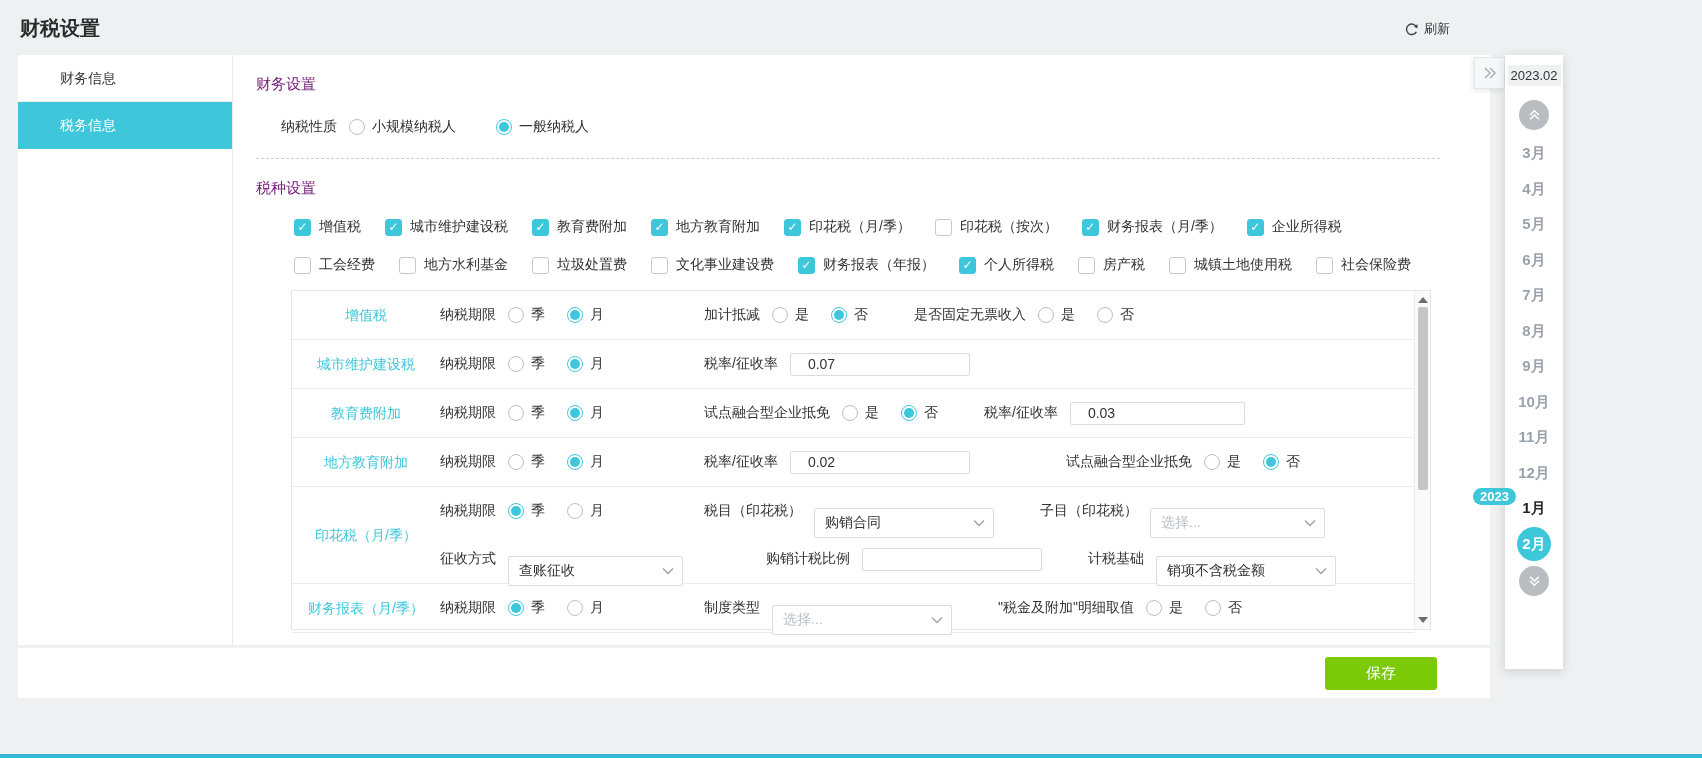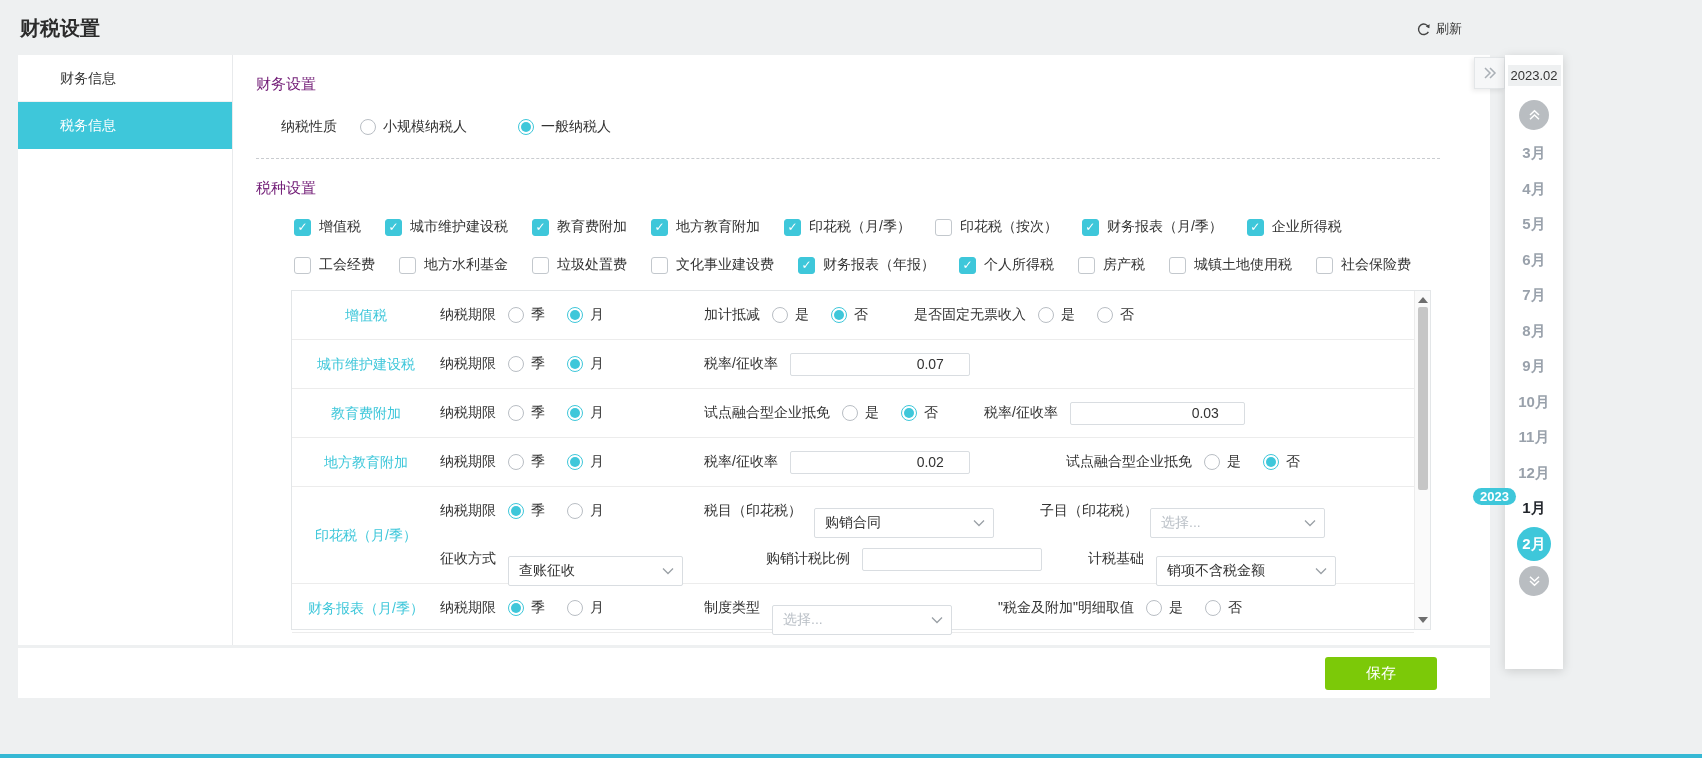--- a/index.html
+++ b/index.html
@@ -3,31 +3,31 @@
 <meta charset="utf-8">
 <style>
   * { margin:0; padding:0; box-sizing:border-box; }
   html,body { width:1702px; height:758px; }
   body {
     font-family:"Liberation Sans","DejaVu Sans",sans-serif;
     background:#eef0f1; color:#333; font-size:14px; overflow:hidden; position:relative;
   }
   .titlebar { position:absolute; left:0; top:0; width:100%; height:55px;border-radius:9px; }
   .titlebar h1 { position:absolute; left:20px; top:15px; font-size:20px; font-weight:600; color:#2b2b2b; }
-  .refresh { position:absolute; right:240px; top:20px; display:flex; align-items:center; gap:5px; font-size:13px; color:#333; cursor:pointer; }
+  .refresh { position:absolute; right:252px; top:20px; display:flex; align-items:center; gap:5px; font-size:13px; color:#333; cursor:pointer; }
 
   
   .content-card { position:absolute; left:18px; top:55px; width:1472px; height:590px; background:#fff; display:flex; }
   .side { width:215px; border-right:1px solid #e8eaec; flex-shrink:0; }
   .side-item { height:47px; line-height:47px; padding-left:42px; font-size:14px; color:#333; cursor:pointer; border-bottom:1px solid #f0f1f2; }
   .side-item.active { background:#3ec7da; color:#fff; border-bottom-color:#3ec7da; }
   .main { flex:1; padding:20px 0 0 23px; overflow:hidden; }
   .main h2 { font-size:15px; font-weight:400; color:#701a75; }
   .sec-title { margin-bottom:4px; }
-  .nature-row { display:flex; align-items:flex-end; margin:24px 0 0 25px;gap:11px; }
+  .nature-row { display:flex; align-items:flex-end; margin:24px 0 0 25px; }
   .dashed { border-bottom:1px dashed #c9ccd0; margin:22px 50px 0 0; }
   .taxes-title { margin-top:20px; }
 
   
   .rgroup { display:inline-flex; align-items:center; gap:7px; cursor:pointer; }
   .radio { width:16px; height:16px; border-radius:50%; border:1px solid #b9bec4; background:#fff; position:relative; flex-shrink:0; }
   .radio.on { border-color:#3ec7da; }
   .radio.on::after { content:""; position:absolute; left:2px; top:2px; width:10px; height:10px; border-radius:50%; background:#3ec7da; }
   .flabel { margin-right:12px; white-space:nowrap; }
   .nature-row .rgroup { margin-right:40px; }
@@ -45,22 +45,22 @@
   .trow { display:flex; align-items:center; height:49px; border-bottom:1px solid #ececec; }
   .trow:last-child { border-bottom:none; }
   .trow.tall { height:97px; }
   .tname { width:148px; flex-shrink:0; text-align:center; color:#3ec7da; cursor:pointer; font-size:14px; line-height:1.3; padding:0 4px; }
   .fgroup { display:flex; align-items:center; margin-right:46px; white-space:nowrap; }
   .fgroup .rgroup { margin-right:22px; }
   .fgroup .rgroup:last-child { margin-right:0; }
   .tcol { display:flex; flex-direction:column; flex:1; }
   .subrow { display:flex; align-items:center; height:48px; }
 
-  .tinput { height:23px; border:1px solid #d9dde1; border-radius:2px; padding:0 25px; font-size:14px; color:#333;
-            font-family:"Liberation Sans","DejaVu Sans",sans-serif; background:#fff; outline:none;text-align:right; }
+  .tinput { height:23px; border:1px solid #d9dde1; border-radius:2px; padding:0 17px; font-size:14px; color:#333;
+            font-family:"Liberation Sans","DejaVu Sans",sans-serif; background:#fff; outline:none; }
   .w180 { width:180px; } .w175 { width:175px; }
   .select { height:30px; border:1px solid #d9dde1; border-radius:2px; padding:0 8px 0 10px; background:#fff;
             display:inline-flex; align-items:center; justify-content:space-between; cursor:pointer;margin-top:24px; }
   .select .ph { color:#b9bfc6; }
   .select svg { flex-shrink:0; margin-left:6px; }
 
   
   .vscroll { position:absolute; right:0; top:0; bottom:0; width:16px; background:#fafafa; border-left:1px solid #ececec;
              display:flex; flex-direction:column; align-items:center; }
   .arr-up { width:0; height:0; border-left:5px solid transparent; border-right:5px solid transparent; border-bottom:6px solid #6e6e6e; margin-top:6px; }

